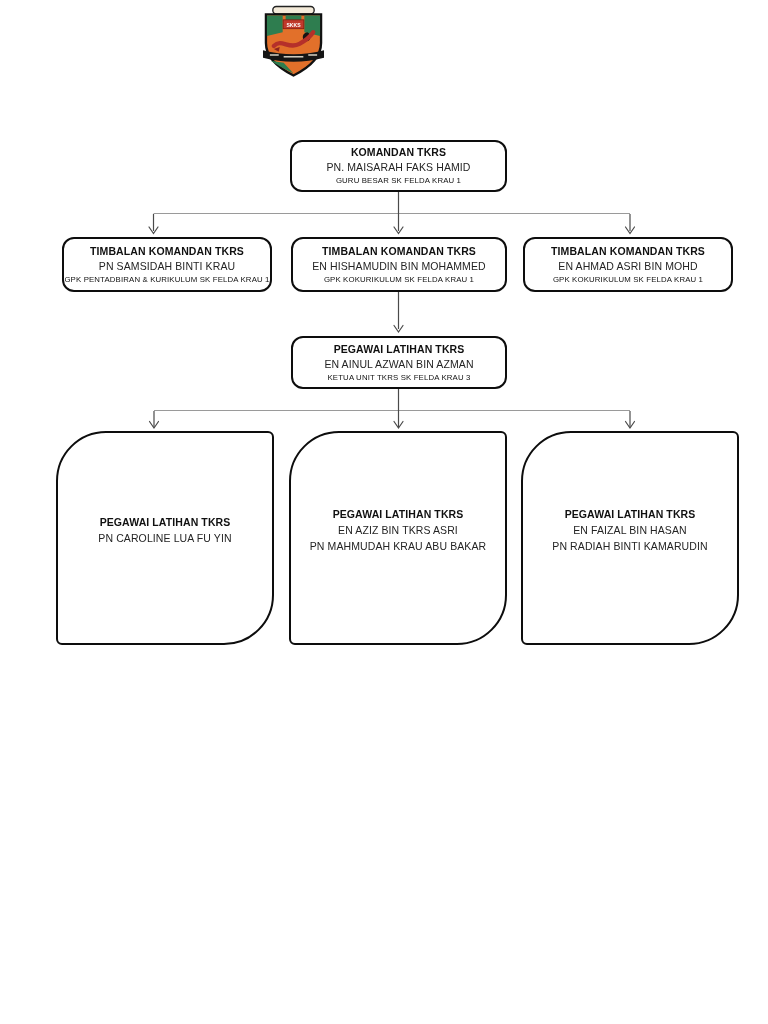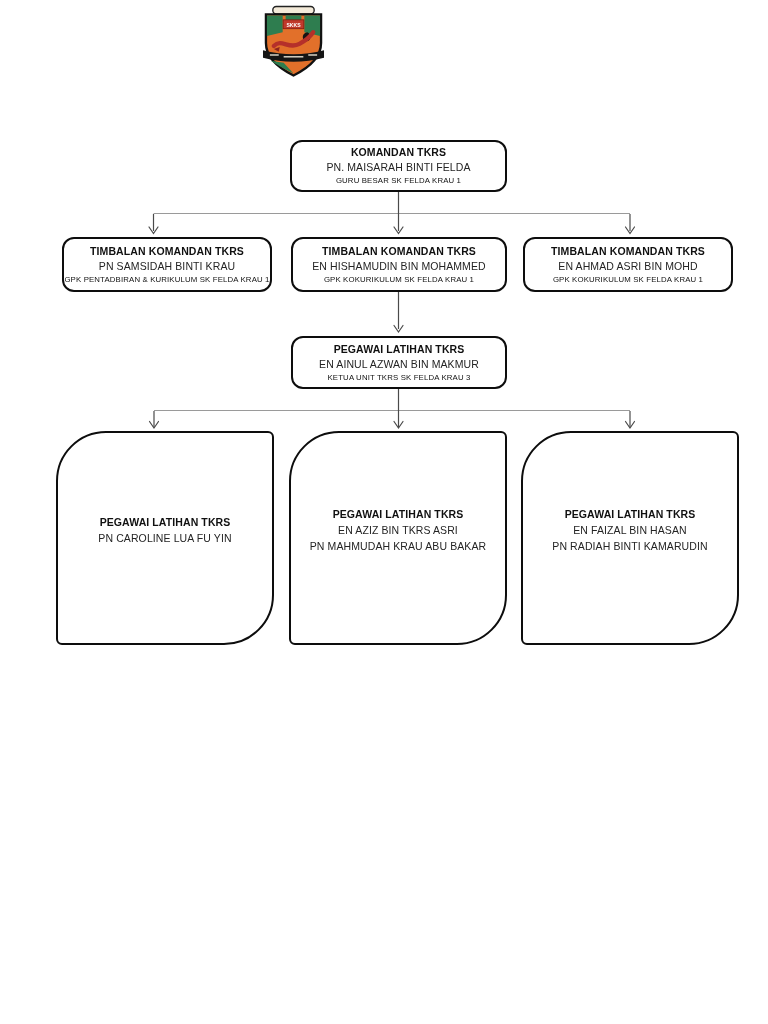--- a/index.html
+++ b/index.html
@@ -110,21 +110,21 @@
       <path d="M625.5 227 L630 233.5 L634.5 227"></path>
       <path d="M394 325.5 L398.5 332 L403 325.5"></path>
       <path d="M149.5 421.5 L154 428 L158.5 421.5"></path>
       <path d="M394 421.5 L398.5 428 L403 421.5"></path>
       <path d="M625.5 421.5 L630 428 L634.5 421.5"></path>
     </g>
   </svg>
 
   <div class="node" id="n-komandan">
     <div class="nt">KOMANDAN TKRS</div>
-    <div class="nn">PN. MAISARAH BINTI FELDA</div>
+    <div class="nn">PN. MAISARAH FAKS HAMID</div>
     <div class="nr">GURU BESAR SK FELDA KRAU 1</div>
   </div>
 
   <div class="node" id="n-timb-1">
     <div class="nt">TIMBALAN KOMANDAN TKRS</div>
     <div class="nn">PN SAMSIDAH BINTI KRAU</div>
     <div class="nr">GPK PENTADBIRAN &amp; KURIKULUM SK FELDA KRAU 1</div>
   </div>
   <div class="node" id="n-timb-2">
     <div class="nt">TIMBALAN KOMANDAN TKRS</div>
@@ -132,21 +132,21 @@
     <div class="nr">GPK KOKURIKULUM SK FELDA KRAU 1</div>
   </div>
   <div class="node" id="n-timb-3">
     <div class="nt">TIMBALAN KOMANDAN TKRS</div>
     <div class="nn">EN AHMAD ASRI BIN MOHD</div>
     <div class="nr">GPK KOKURIKULUM SK FELDA KRAU 1</div>
   </div>
 
   <div class="node" id="n-pegawai">
     <div class="nt">PEGAWAI LATIHAN TKRS</div>
-    <div class="nn">EN AINUL AZWAN BIN MAKMUR</div>
+    <div class="nn">EN AINUL AZWAN BIN AZMAN</div>
     <div class="nr">KETUA UNIT TKRS SK FELDA KRAU 3</div>
   </div>
 
   <div class="leaf" id="n-unit-1">
     <div class="nt">PEGAWAI LATIHAN TKRS</div>
     <div class="nn">PN CAROLINE LUA FU YIN</div>
   </div>
   <div class="leaf" id="n-unit-2">
     <div class="nt">PEGAWAI LATIHAN TKRS</div>
     <div class="nn">EN AZIZ BIN TKRS ASRI</div>

